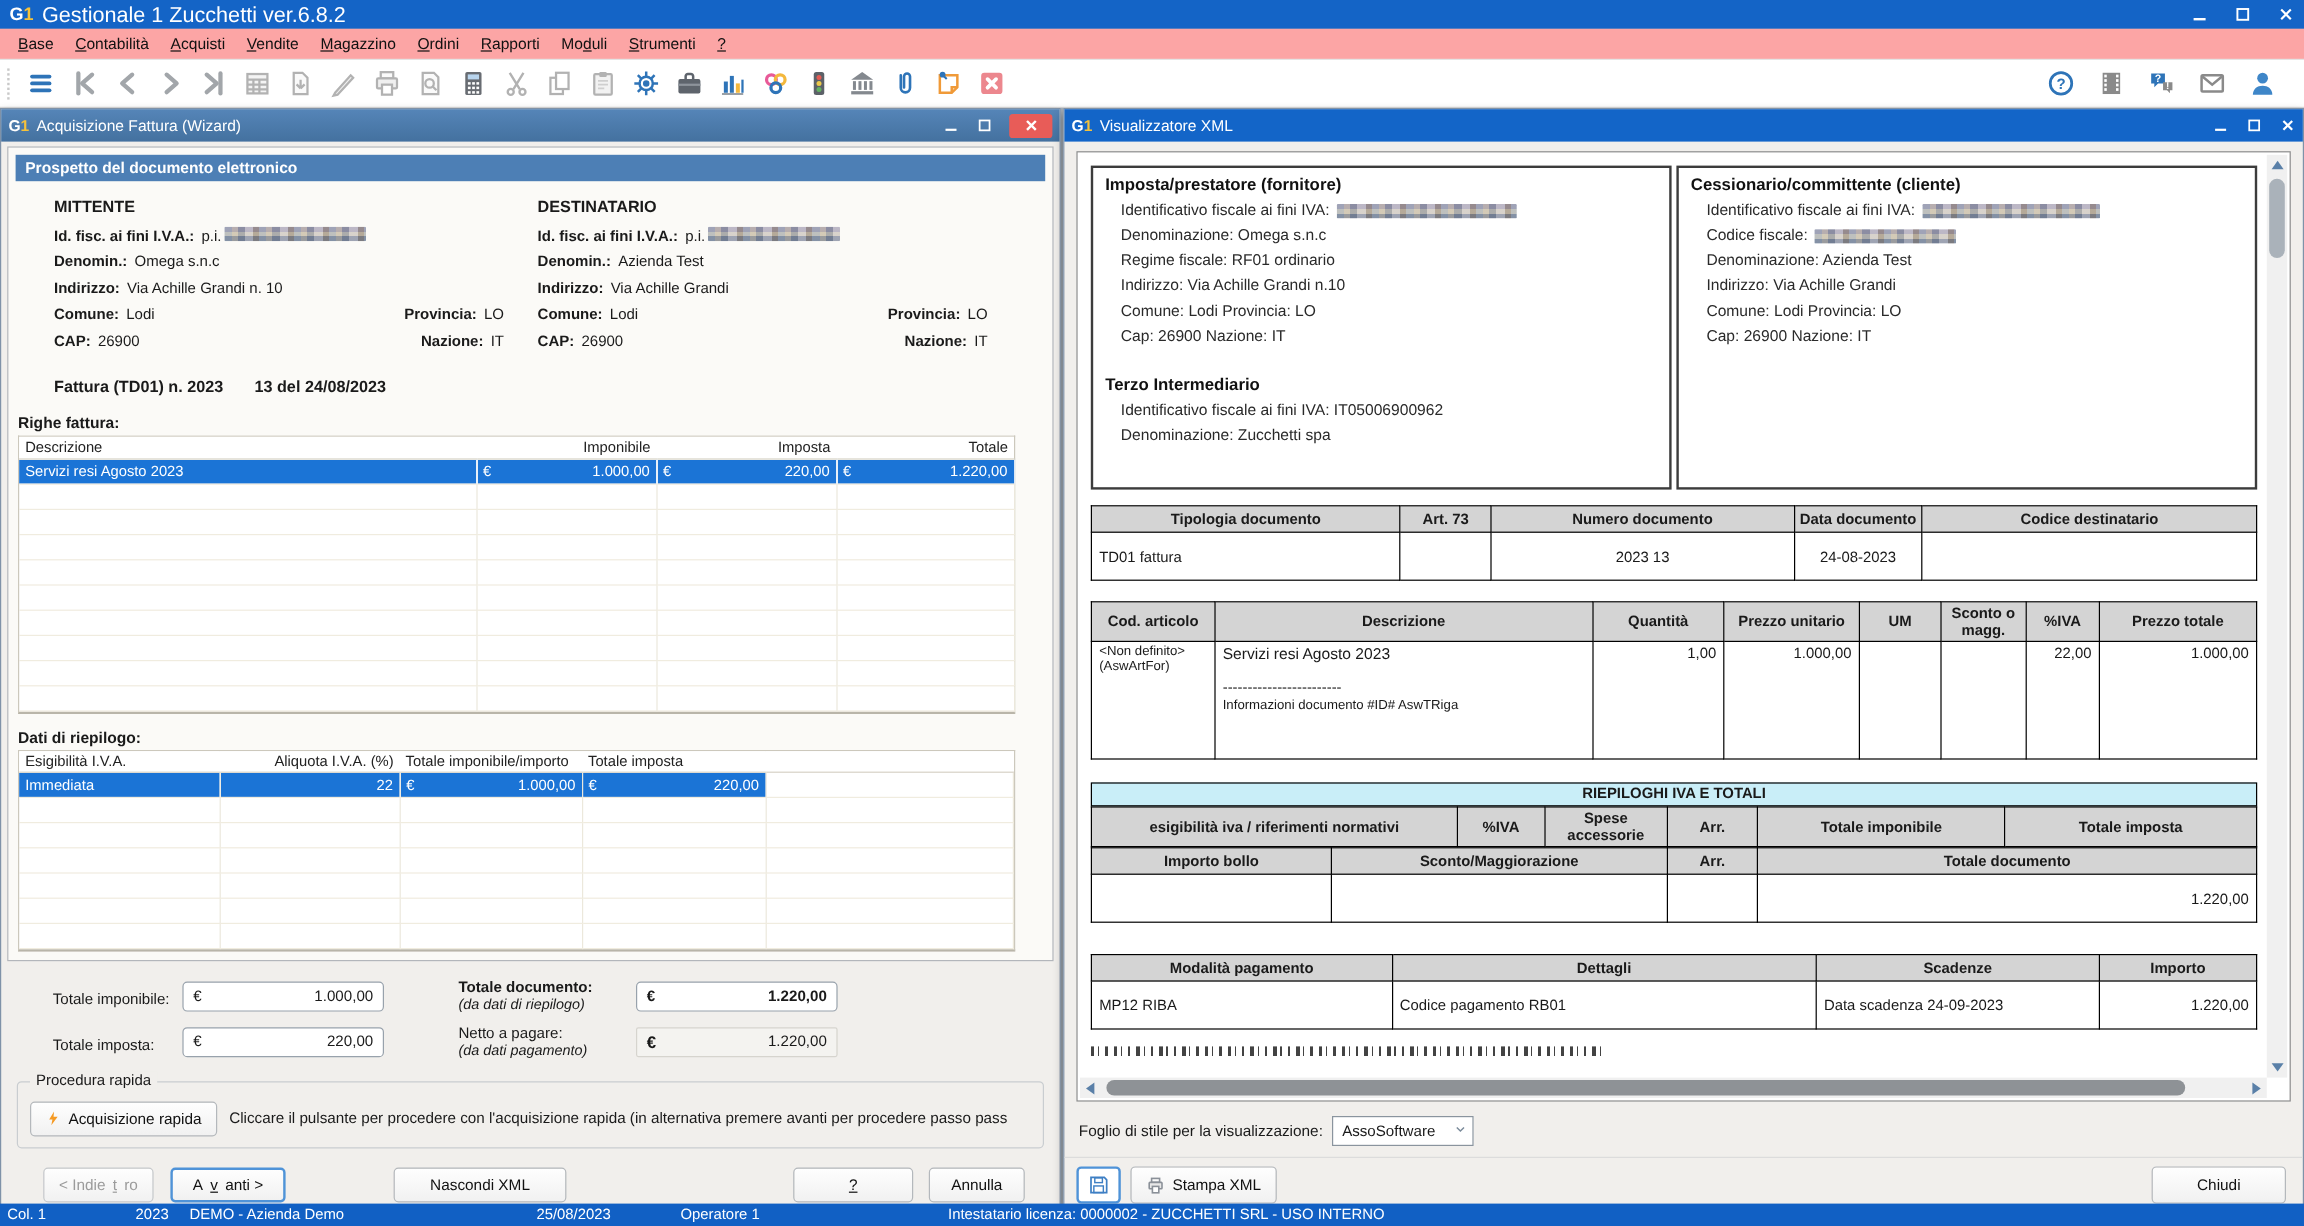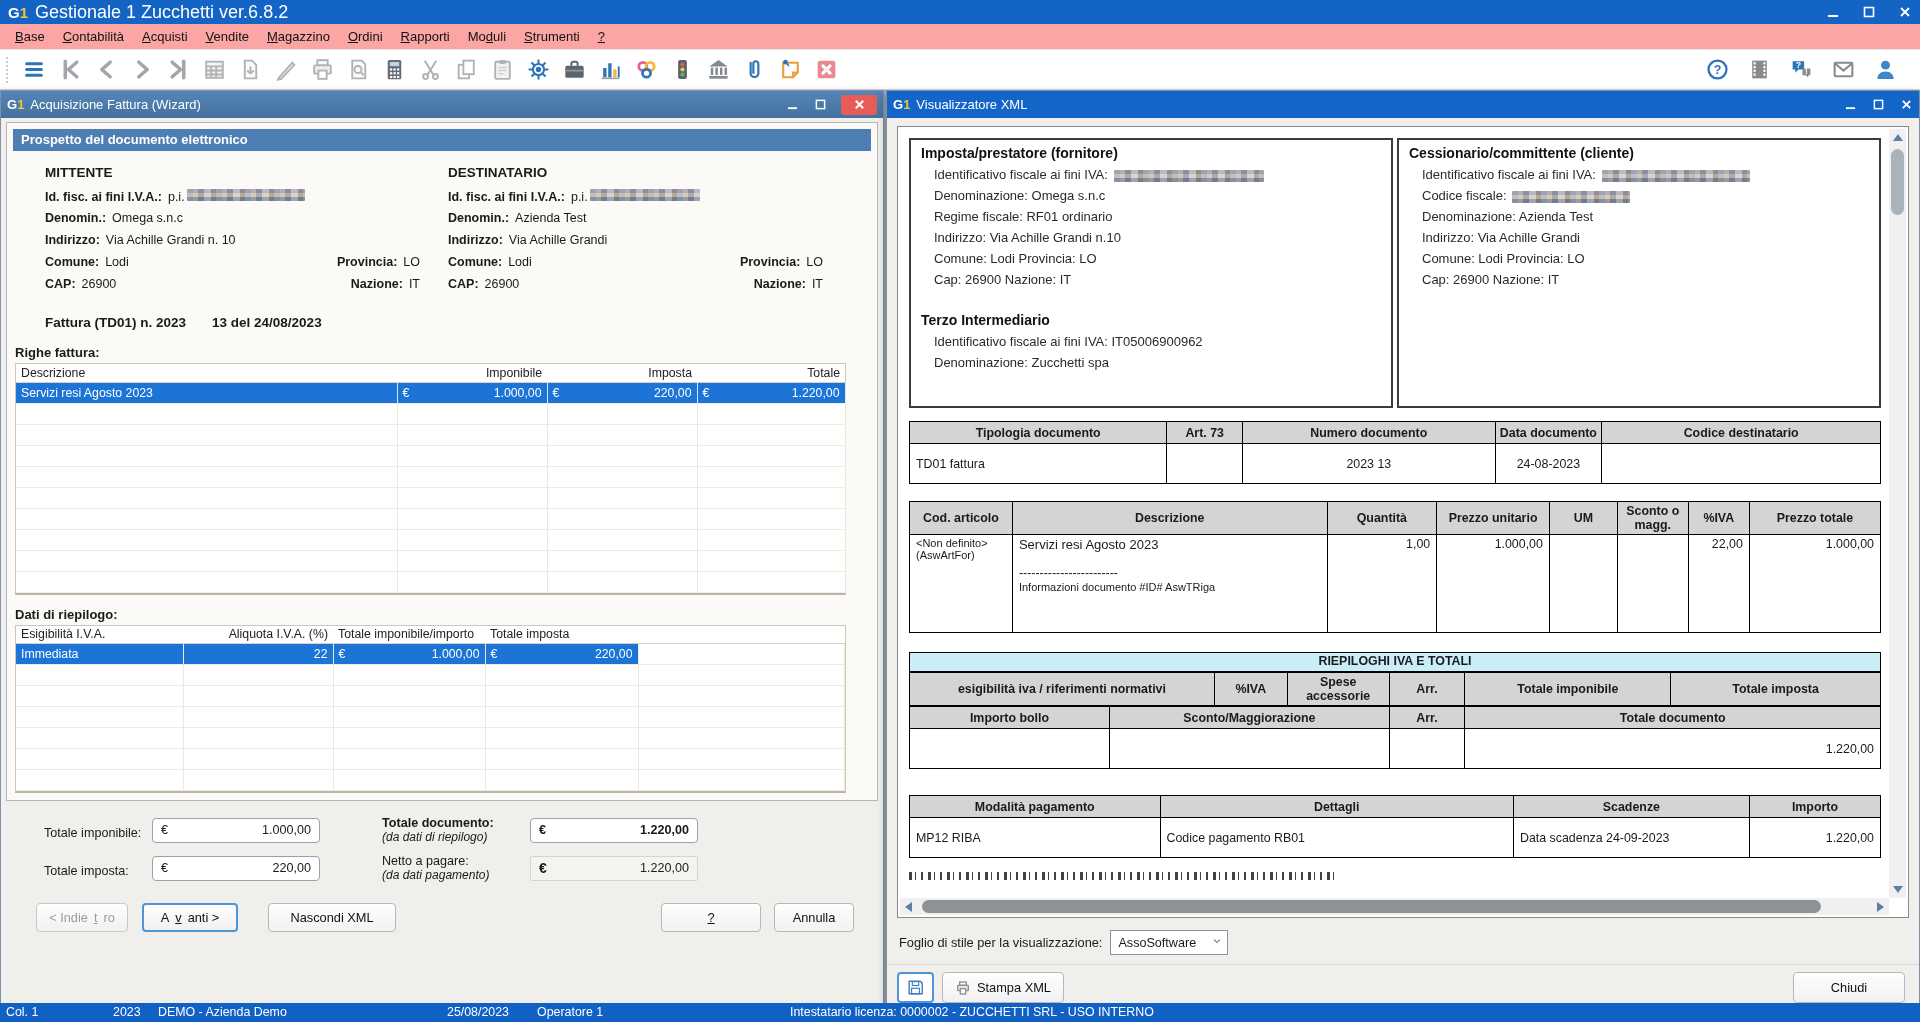--- a/index.html
+++ b/index.html
@@ -126,21 +126,21 @@
   .selectbox { margin-left:8px; width:118px; height:25px; border:1px solid #8a949e; background:#fff; display:flex; align-items:center; padding:0 4px 0 7px; font-size:12.6px; }
   .selectbox .chev { margin-left:auto; }
   .viewerbtns { position:absolute; left:0; right:0; top:846px; border-top:1px solid #dcdcdc; padding:7px 14px 0 10px; display:flex; align-items:center; }
   .savebtn { width:37px; height:31px; border:2px solid #4f93d8; border-radius:4px; background:#fff; display:flex; align-items:center; justify-content:center; margin-right:8px; }
   .chiudi { margin-left:auto; width:112px; justify-content:center; height:31px; }
   .stampa { height:31px; }
 
   
   .statusbar { position:absolute; left:0; right:0; bottom:0; height:19px; background:#1160c4; color:#fff; font-size:12.4px; }
   .statusbar span { position:absolute; top:2px; white-space:nowrap; }
-  .st1{left:6px;} .st2{left:113px;} .st3{left:158px;} .st4{left:447px;} .st5{left:537px;} .st6{left:790px;}
+  .st1{left:6px;} .st2{left:113px;} .st3{left:158px;} .st4{left:447px;} .st5{left:567px;} .st6{left:790px;}
 </style>
 </head>
 <body>
 
 <div class="titlebar">
   <span class="g1"><span class="g">G</span><span class="one">1</span></span>
   <span class="ttext">Gestionale 1 Zucchetti ver.6.8.2</span>
   <span class="wincontrols">
     <span class="wc">
         <svg width="12" height="12" viewBox="0 0 12 12">
@@ -675,25 +675,35 @@
             <span>220,00</span>
           </span>
         <span class="tlbl2"><span>Netto a pagare:</span><br><span class="note">(da dati pagamento)</span></span>
         <span class="tbox flat">
             <span class="eu">€</span>
             <span>1.220,00</span>
           </span>
       </div>
     </div>
 
+    <div class="grpbox">
+      <span class="grplegend">Procedura rapida</span>
+      <button class="btn">
+        <svg width="13" height="16" viewBox="0 0 24 24">
+            <polygon points="13,1.5 5.5,13.5 10.5,13.5 8.8,22.5 18.5,9.5 12.2,9.5" fill="#f59a23"></polygon>
+          </svg>
+        <span>Acquisizione rapida</span>
+      </button>
+      <span class="rapida-text">Cliccare il pulsante per procedere con l'acquisizione rapida (in alternativa premere avanti per procedere passo pass</span>
+    </div>
 
     <div class="navrow">
       <button class="btn disabled" style="width:92px;justify-content:center">&lt; Indie<u>t</u>ro</button>
       <button class="btn focusblue" style="margin-left:14px;width:96px;justify-content:center">A<u>v</u>anti &gt;</button>
-      <button class="btn" style="margin-left:30px;width:128px;justify-content:center">Nascondi XML</button>
+      <button class="btn" style="margin-left:90px;width:144px;justify-content:center">Nascondi XML</button>
       <button class="btn w95" style="margin-left:auto">
           <u>?</u>
         </button>
       <button class="btn w80" style="margin-left:13px">Annulla</button>
     </div>
   </div>
 </div>
 
 <div class="window win-right">
   <div class="wtitle">

